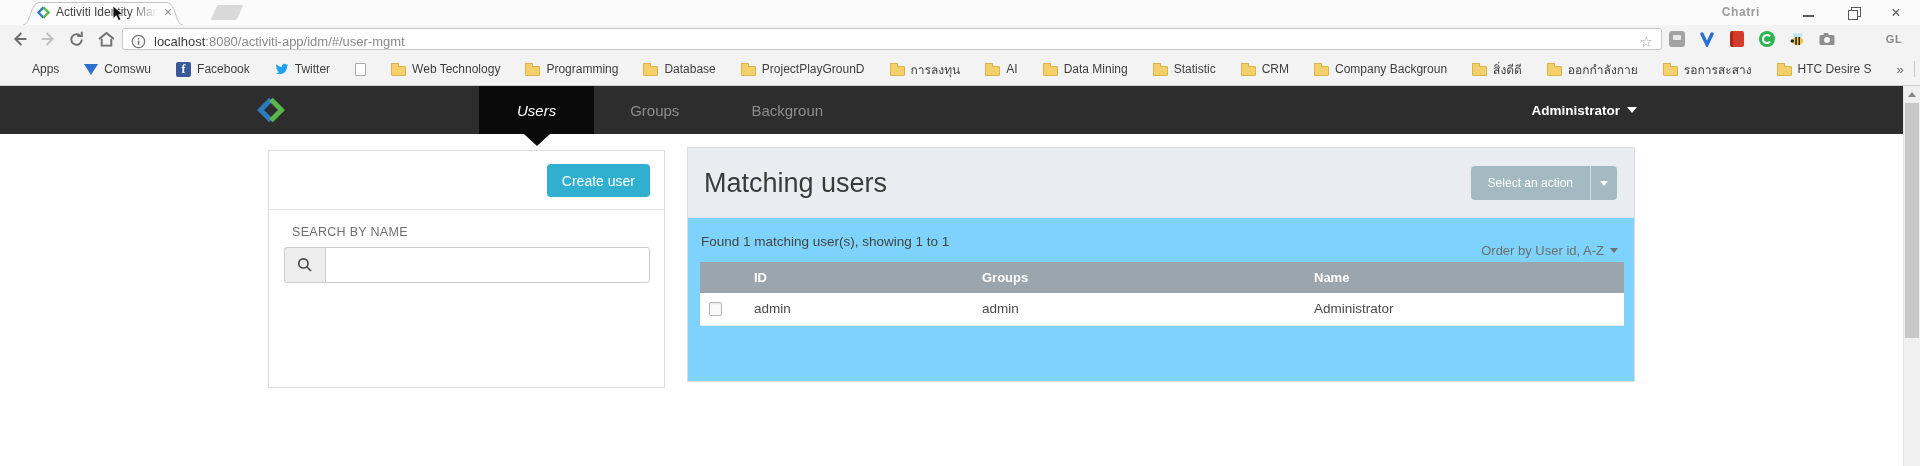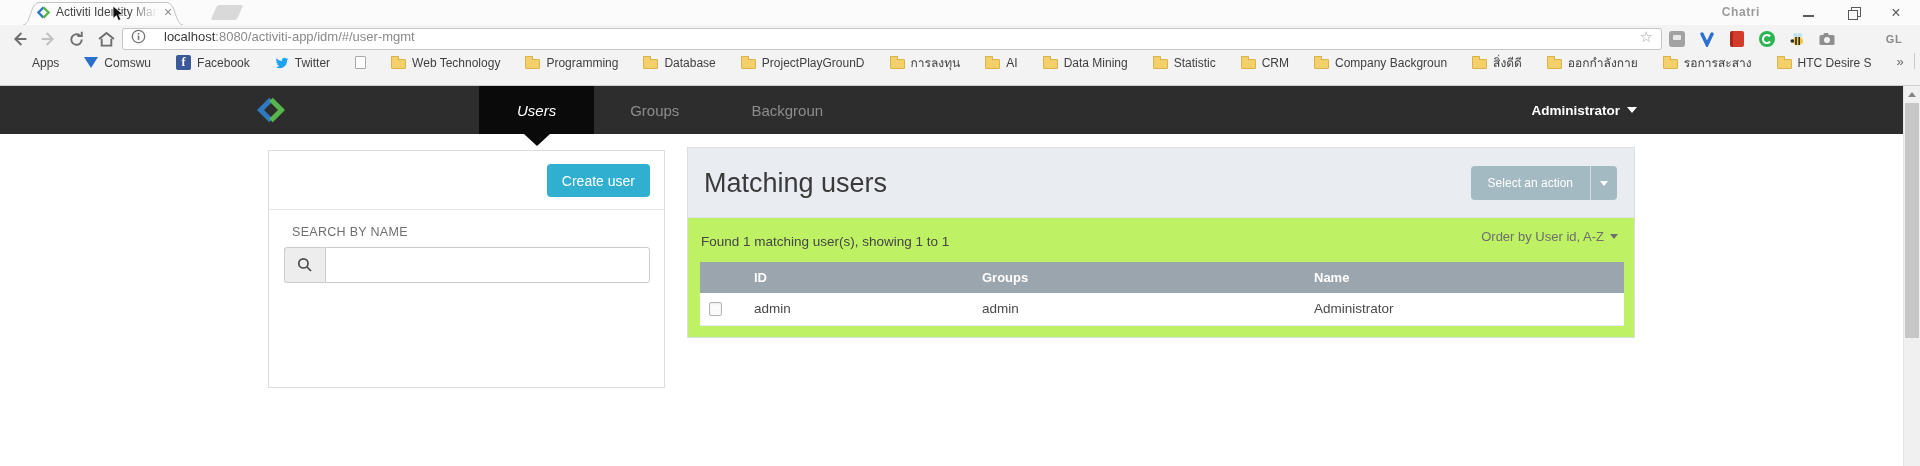--- a/index.html
+++ b/index.html
@@ -20,34 +20,34 @@
   .profile-name { position:absolute; right:160px; top:5px; font-size:12px; font-weight:bold; color:#9b9b9b; letter-spacing:.6px; }
   .win-btn { position:absolute; top:0; width:32px; height:25px; display:flex; align-items:center; justify-content:center; color:#5a5a5a; }
   .win-min { right:96px; } .win-restore { right:50px; } .win-close { right:8px; font-size:16px; }
   .min-glyph { width:11px; height:2px; background:#5a5a5a; margin-top:6px; }
   .restore-glyph { position:relative; width:12px; height:12px; }
   .restore-glyph::before { content:''; position:absolute; left:3px; top:0; width:8px; height:8px; border:1px solid #5a5a5a; }
   .restore-glyph::after { content:''; position:absolute; left:0; top:3px; width:8px; height:8px; border:1px solid #5a5a5a; background:#fbfbfb; }
   
   .toolbar { position:absolute; left:0; top:25px; width:100%; height:28px; background:#f3f3f3; }
   .nav-btn { position:absolute; top:2px; width:24px; height:24px; display:flex; align-items:center; justify-content:center; }
-  .addressbar { position:absolute; left:122px; top:3px; width:1540px; height:22px; background:#fff; border:1px solid #c6c6c6; border-radius:3px; display:flex; align-items:flex-start; padding:0 8px; gap:18px; }
+  .addressbar { position:absolute; left:122px; top:3px; width:1540px; height:22px; background:#fff; border:1px solid #c6c6c6; border-radius:3px; display:flex; align-items:flex-end; padding:0 8px; gap:8px; }
   .url { font-size:13px; white-space:nowrap; }
   .url-host { color:#3a3a3a; } .url-rest { color:#8a8a8a; }
   .star { margin-left:auto; color:#a6a6a6; font-size:15px; line-height:1; }
   .extensions { position:absolute; left:1668px; top:2px; height:24px; display:flex; align-items:center; gap:12px; }
   .ext { width:18px; height:18px; display:flex; align-items:center; justify-content:center; }
   .ext-gray { width:16px; height:16px; background:#a2a2a2; border-radius:3px; position:relative; }
   .ext-gray::after { content:''; position:absolute; left:4px; top:4px; width:8px; height:5px; background:#e8e8e8; border-radius:1px; }
   .ext-book { width:14px; height:16px; background:#d33c2c; border-radius:2px; border-left:3px solid #a8291c; }
   .ext-gl { font-size:11px; font-weight:bold; color:#8a8a8a; letter-spacing:.5px;margin-left:37px; }
   .menu-dots { display:flex; flex-direction:column; gap:2px; }
   .menu-dots i { width:3px; height:3px; border-radius:50%; background:#5f5f5f; }
   
-  .bookmarks { position:absolute; left:0; top:53px; width:100%; height:33px; background:#f3f3f3; border-bottom:1px solid #cdcdcd; display:flex; align-items:flex-start; padding:0 12px; gap:25px; font-size:12px; color:#3f3f3f; }
+  .bookmarks { position:absolute; left:0; top:53px; width:100%; height:33px; background:#f3f3f3; border-bottom:1px solid #cdcdcd; display:flex; align-items:center; padding:0 12px; gap:25px; font-size:12px; color:#3f3f3f; }
   .bm-item { display:flex; align-items:center; gap:6px; white-space:nowrap; }
   .bm-icon { display:inline-flex; align-items:center; justify-content:center; flex:none; }
   .apps-grid { display:grid; grid-template-columns:repeat(3,4px); grid-auto-rows:4px; gap:1px; }
   .apps-grid i { display:block; }
   .apps-grid i:nth-child(1){background:#e8453c}.apps-grid i:nth-child(2){background:#f4b400}.apps-grid i:nth-child(3){background:#3f9d42}
   .apps-grid i:nth-child(4){background:#7baaf7}.apps-grid i:nth-child(5){background:#e8453c}.apps-grid i:nth-child(6){background:#f4b400}
   .apps-grid i:nth-child(7){background:#f4b400}.apps-grid i:nth-child(8){background:#3f9d42}.apps-grid i:nth-child(9){background:#7baaf7}
   .blue-triangle { width:0; height:0; border-left:7px solid transparent; border-right:7px solid transparent; border-top:11px solid #2b6fce; }
   .facebook { background:#3b5998; color:#fff; border-radius:2px; font-size:12px; font-weight:bold; width:15px; height:15px; line-height:15px; text-align:center; font-family:"Liberation Serif",serif; }
   .page-icon { width:11px; height:13px; background:#fff; border:1px solid #a9a9a9; border-radius:1px; }
@@ -74,28 +74,28 @@
   .scroll-thumb { position:absolute; left:1px; right:1px; top:17px; height:235px; background:#c7c7c7; }
   
   .left-panel { position:absolute; left:268px; top:144px; width:397px; height:238px; border:1px solid #dcdcdc; background:#fff;margin-top:6px; }
   .create-btn { position:absolute; right:14px; top:13px; height:33px; padding:0 15px; background:var(--accent,#31afd0); color:#fff; font-size:14px; border:none; border-radius:4px; display:flex; align-items:center; font-family:inherit; }
   .panel-divider { position:absolute; left:0; right:0; top:58px; border-bottom:1px solid #e7e7e7; }
   .search-label { position:absolute; left:23px; top:74px; font-size:12.5px; color:#6f6f6f; letter-spacing:.3px; }
   .search-group { position:absolute; left:15px; top:96px; right:14px; height:36px; display:flex; }
   .search-addon { width:41px; background:#ededed; border:1px solid #ccc; border-right:none; border-radius:3px 0 0 3px; display:flex; align-items:center; justify-content:center; }
   .search-input { flex:1; border:1px solid #ccc; border-radius:0 3px 3px 0; font-size:14px; padding:0 10px; outline:none; font-family:inherit; min-width:0; }
   
-  .right-panel { position:absolute; left:687px; top:147px; width:948px; height:191px; border:1px solid #d9dee2; background:#bef264; }
+  .right-panel { position:absolute; left:687px; top:147px; width:948px; height:235px; border:1px solid #d9dee2; background:#7dd3fc; }
   .panel-header { position:absolute; left:0; right:0; top:0; height:70px; background:var(--panel_header_bg,#e9edf1); border-bottom:1px solid #dde3e8; }
   .panel-title { position:absolute; left:16px; top:50%; transform:translateY(-50%); font-size:27px; font-weight:300; color:#3a3a3a; }
   .action-btn { position:absolute; right:17px; top:18px; height:34px; display:flex; border-radius:4px; overflow:hidden; }
   .action-main { background:var(--action_button_bg,#a4bac3); color:#fff; font-size:12px; display:flex; align-items:center; padding:0 17px; }
   .action-caret { background:var(--action_button_bg,#a4bac3); width:27px; display:flex; align-items:center; justify-content:center; border-left:1px solid rgba(255,255,255,.55); }
   .found-text { position:absolute; left:13px; top:86px; font-size:13.5px; color:#454545; }
-  .order-by { position:absolute; right:16px; top:81px; font-size:13px; color:#6e6e6e; display:flex; align-items:center; gap:6px; }
+  .order-by { position:absolute; right:16px; top:95px; font-size:13px; color:#6e6e6e; display:flex; align-items:center; gap:6px; }
   .user-table { position:absolute; left:12px; top:114px; width:924px; border-collapse:collapse; }
   .user-table th { background:var(--table_header_bg,#9ba5ad); color:#fff; text-align:left; font-weight:bold; height:31px; padding:0 0 0 12px; font-size:13px; }
   .user-table td { height:32px; padding:0 0 0 12px; color:#4a4a4a; font-size:13.5px; border-bottom:1px solid #e4ecf2; background:#fff; }
   .user-table td.cb-cell, .user-table th.cb-cell { padding-left:9px; }
   .cb { display:inline-block; width:13px; height:14px; border:1px solid #b5b5b5; background:#fbfbfb; border-radius:2px; box-shadow:inset 0 1px 2px rgba(0,0,0,.08); vertical-align:middle; }
 </style>
 </head>
 <body>
 
 <div class="titlebar">

